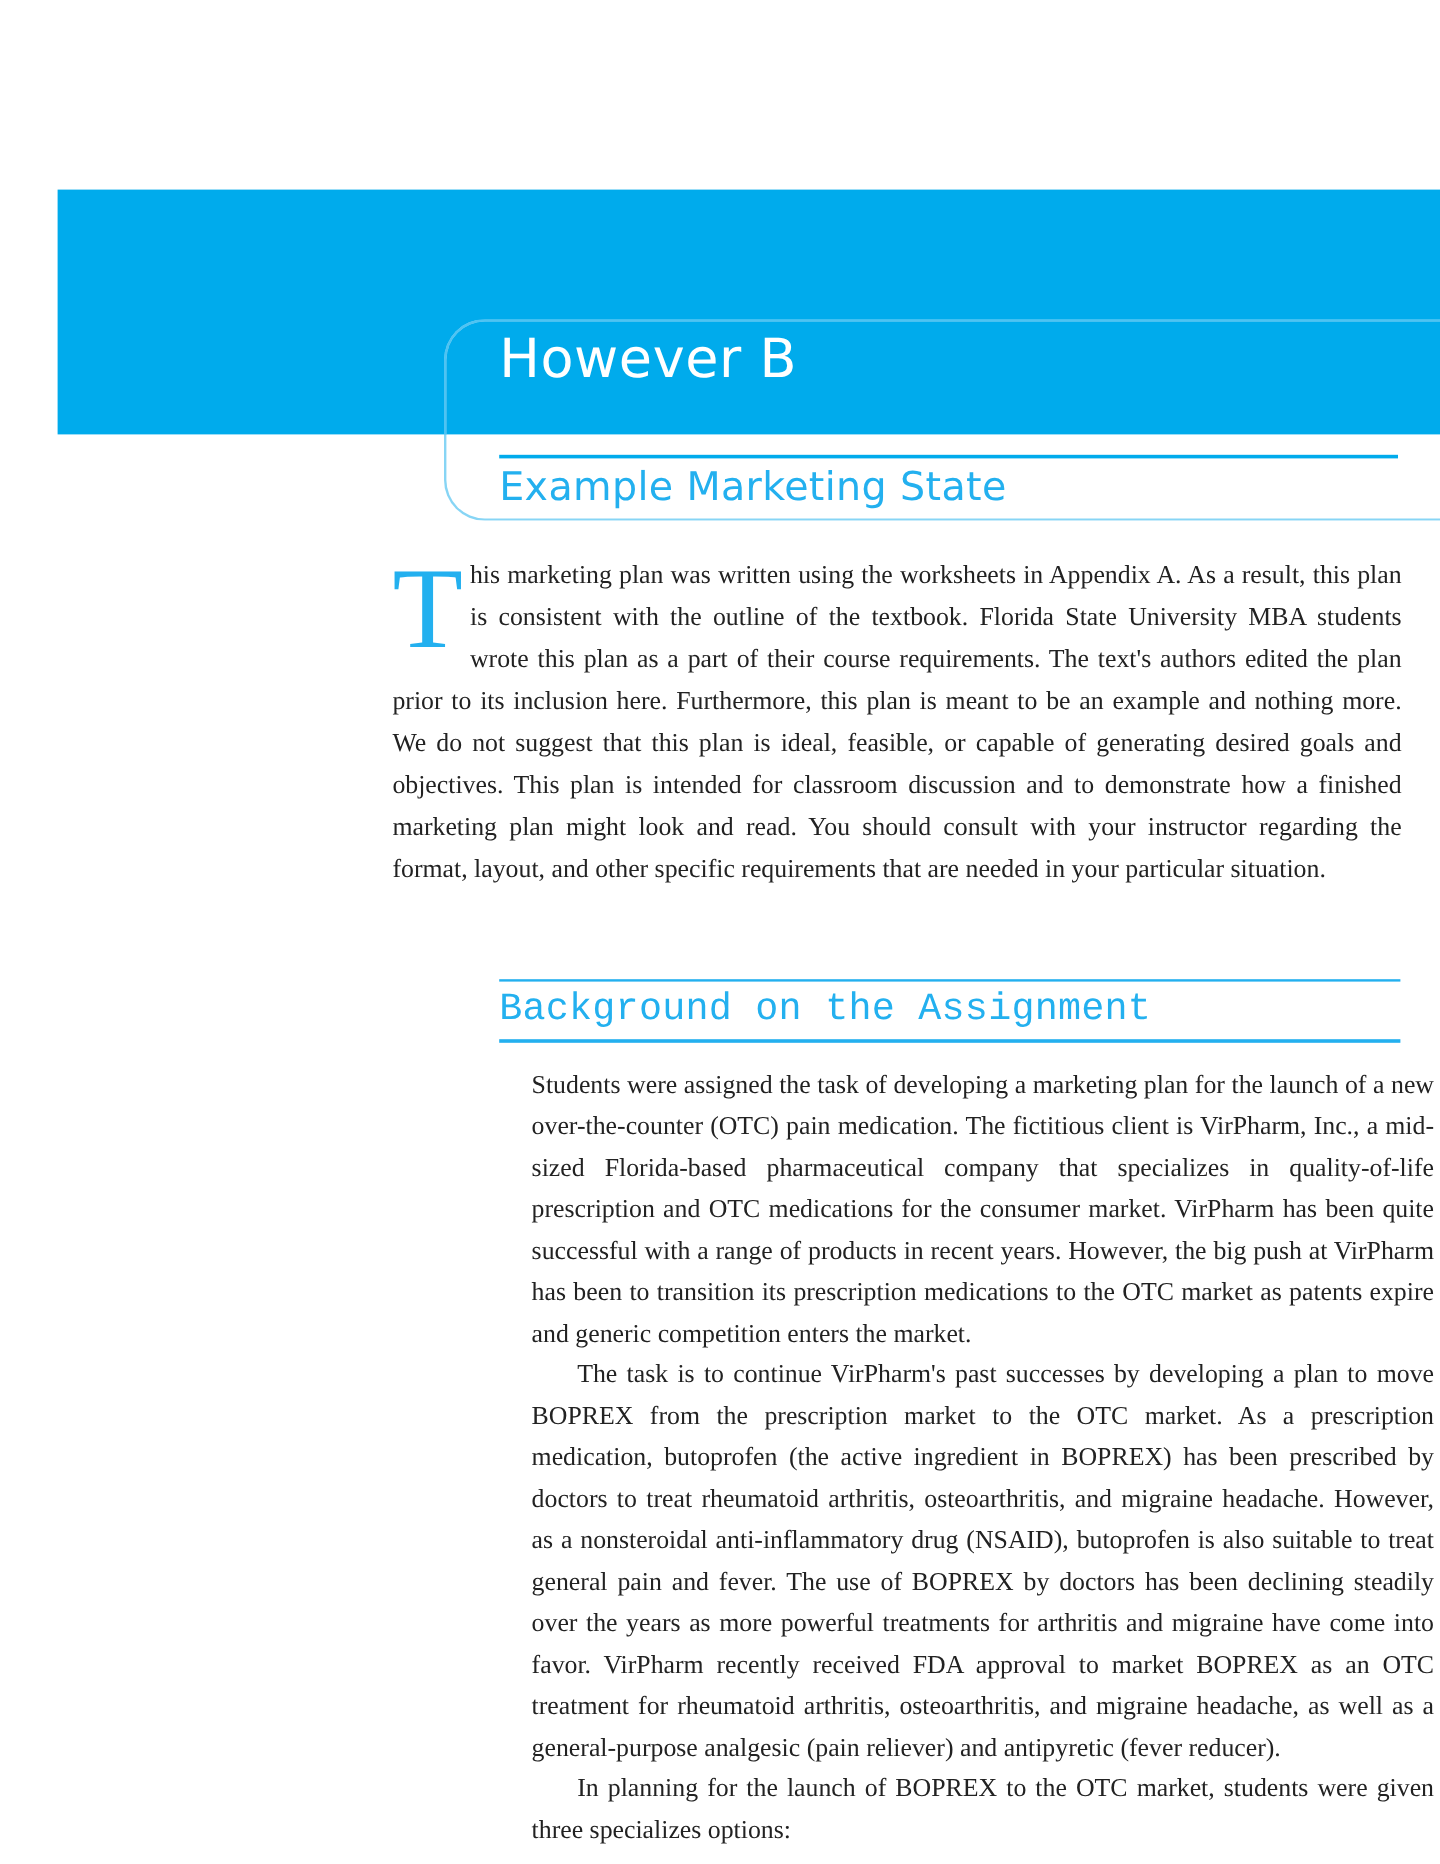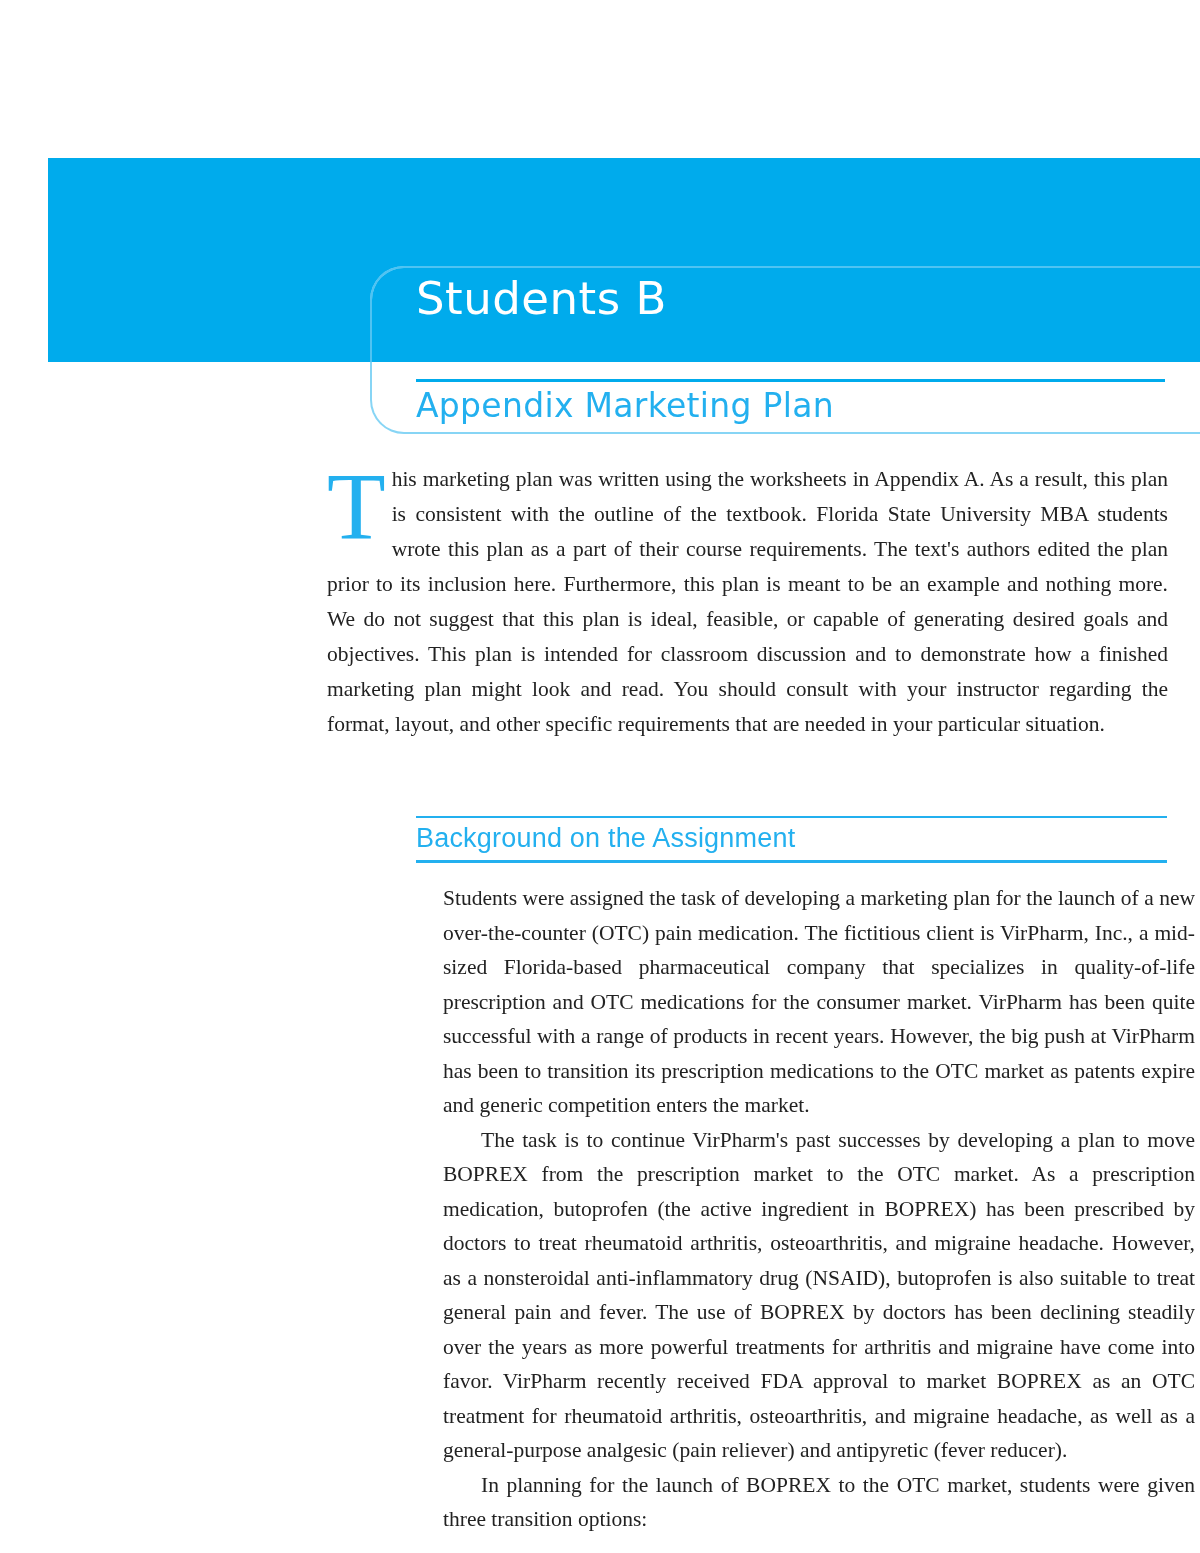--- a/index.html
+++ b/index.html
@@ -140,22 +140,22 @@
     width: 751px;
     height: 2px;
     background: #23b0ef;
   }
   .rule-bottom {
     width: 751px;
     height: 3px;
     background: #23b0ef;
   }
   .section-head {
-    font-family: Liberation Sans, sans-serif;
-    font-size: 27px;
+    font-family: Liberation Mono, monospace;
+    font-size: 32px;
     color: #23b0ef;
     letter-spacing: 0.2px;
     padding: 5px 0 6px 0;
     line-height: 1.15;
   }
 
   .body-block {
     margin-left: 116px;
     width: 752px;
     margin-top: 18px;
@@ -175,41 +175,41 @@
 </head>
 <body>
 
 <div class="header-zone">
 
   <div class="blue-band"></div>
 
   <div class="title-frame"></div>
   <div class="title-frame-top-mask"></div>
 
-  <div class="appendix-title">Students B</div>
+  <div class="appendix-title">However B</div>
 
   <div class="title-rule"></div>
 
-  <div class="subtitle">Appendix Marketing Plan</div>
+  <div class="subtitle">Example Marketing State</div>
 </div>
 
 <div class="content">
 
   <p class="intro-para">
     <span class="dropcap">T</span><span>his marketing plan was written using the worksheets in Appendix A. As a result, this plan is consistent with the outline of the textbook. Florida State University MBA students wrote this plan as a part of their course requirements. The text's authors edited the plan prior to its inclusion here. Furthermore, this plan is meant to be an example and nothing more. We do not suggest that this plan is ideal, feasible, or capable of generating desired goals and objectives. This plan is intended for classroom discussion and to demonstrate how a finished marketing plan might look and read. You should consult with your instructor regarding the format, layout, and other specific requirements that are needed in your particular situation.</span>
   </p>
 
   <div class="section-head-wrap">
     <div class="rule-top"></div>
     <div class="section-head">Background on the Assignment</div>
     <div class="rule-bottom"></div>
   </div>
 
   <div class="body-block">
 
     <p class="body-para">Students were assigned the task of developing a marketing plan for the launch of a new over-the-counter (OTC) pain medication. The fictitious client is VirPharm, Inc., a mid-sized Florida-based pharmaceutical company that specializes in quality-of-life prescription and OTC medications for the consumer market. VirPharm has been quite successful with a range of products in recent years. However, the big push at VirPharm has been to transition its prescription medications to the OTC market as patents expire and generic competition enters the market.</p>
 
     <p class="body-para indent">The task is to continue VirPharm's past successes by developing a plan to move BOPREX from the prescription market to the OTC market. As a prescription medication, butoprofen (the active ingredient in BOPREX) has been prescribed by doctors to treat rheumatoid arthritis, osteoarthritis, and migraine headache. However, as a nonsteroidal anti-inflammatory drug (NSAID), butoprofen is also suitable to treat general pain and fever. The use of BOPREX by doctors has been declining steadily over the years as more powerful treatments for arthritis and migraine have come into favor. VirPharm recently received FDA approval to market BOPREX as an OTC treatment for rheumatoid arthritis, osteoarthritis, and migraine headache, as well as a general-purpose analgesic (pain reliever) and antipyretic (fever reducer).</p>
 
-    <p class="body-para indent">In planning for the launch of BOPREX to the OTC market, students were given three transition options:</p>
+    <p class="body-para indent">In planning for the launch of BOPREX to the OTC market, students were given three specializes options:</p>
 
   </div>
 </div>
 
 </body></html>

